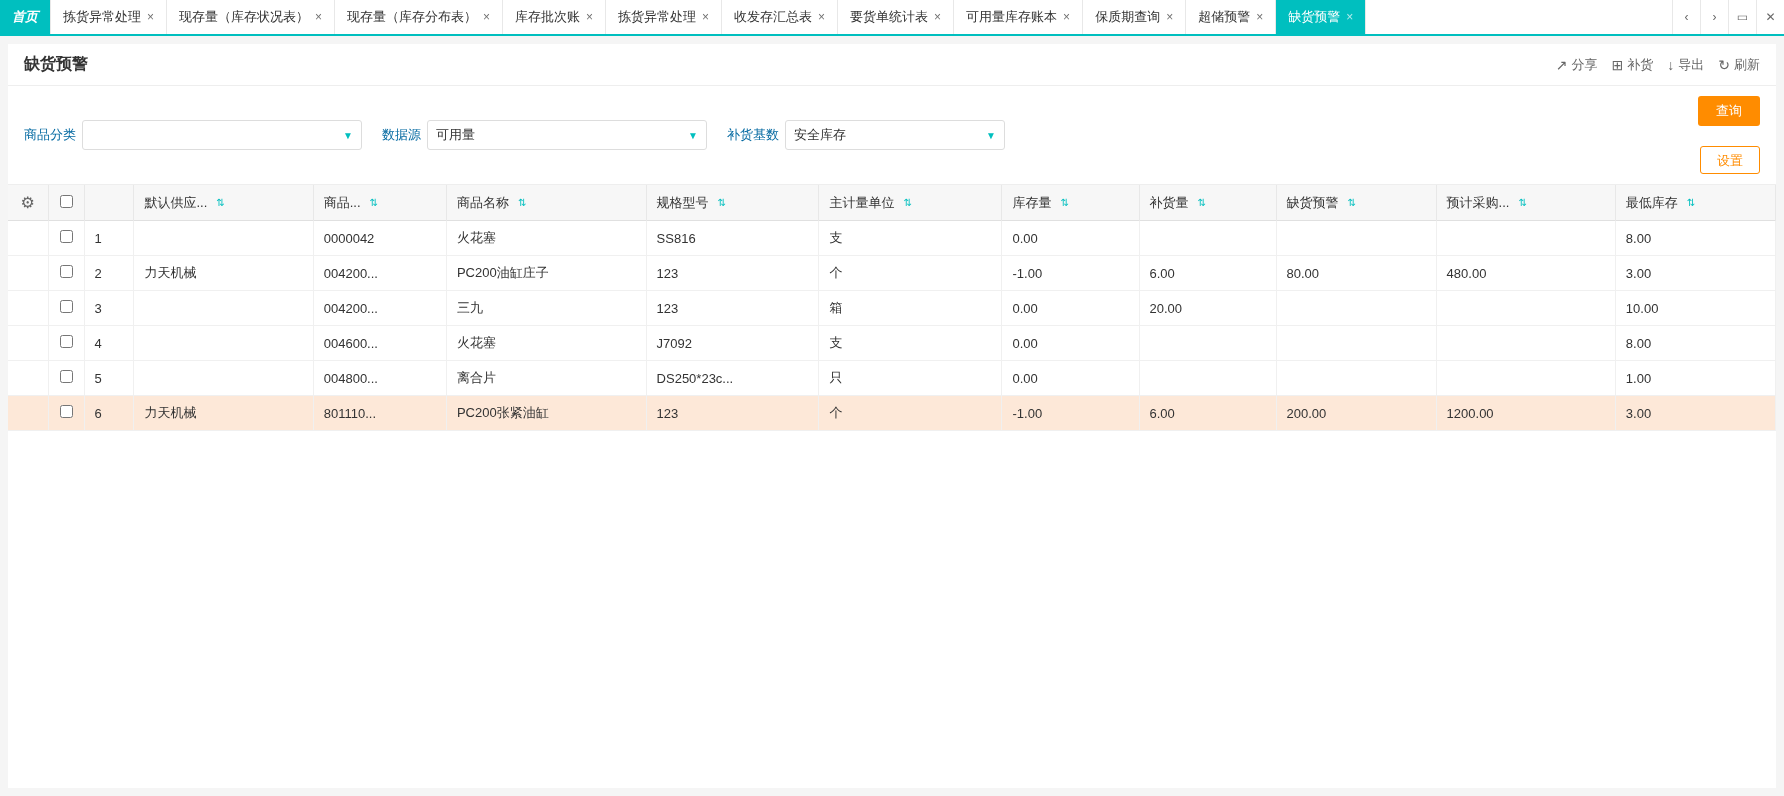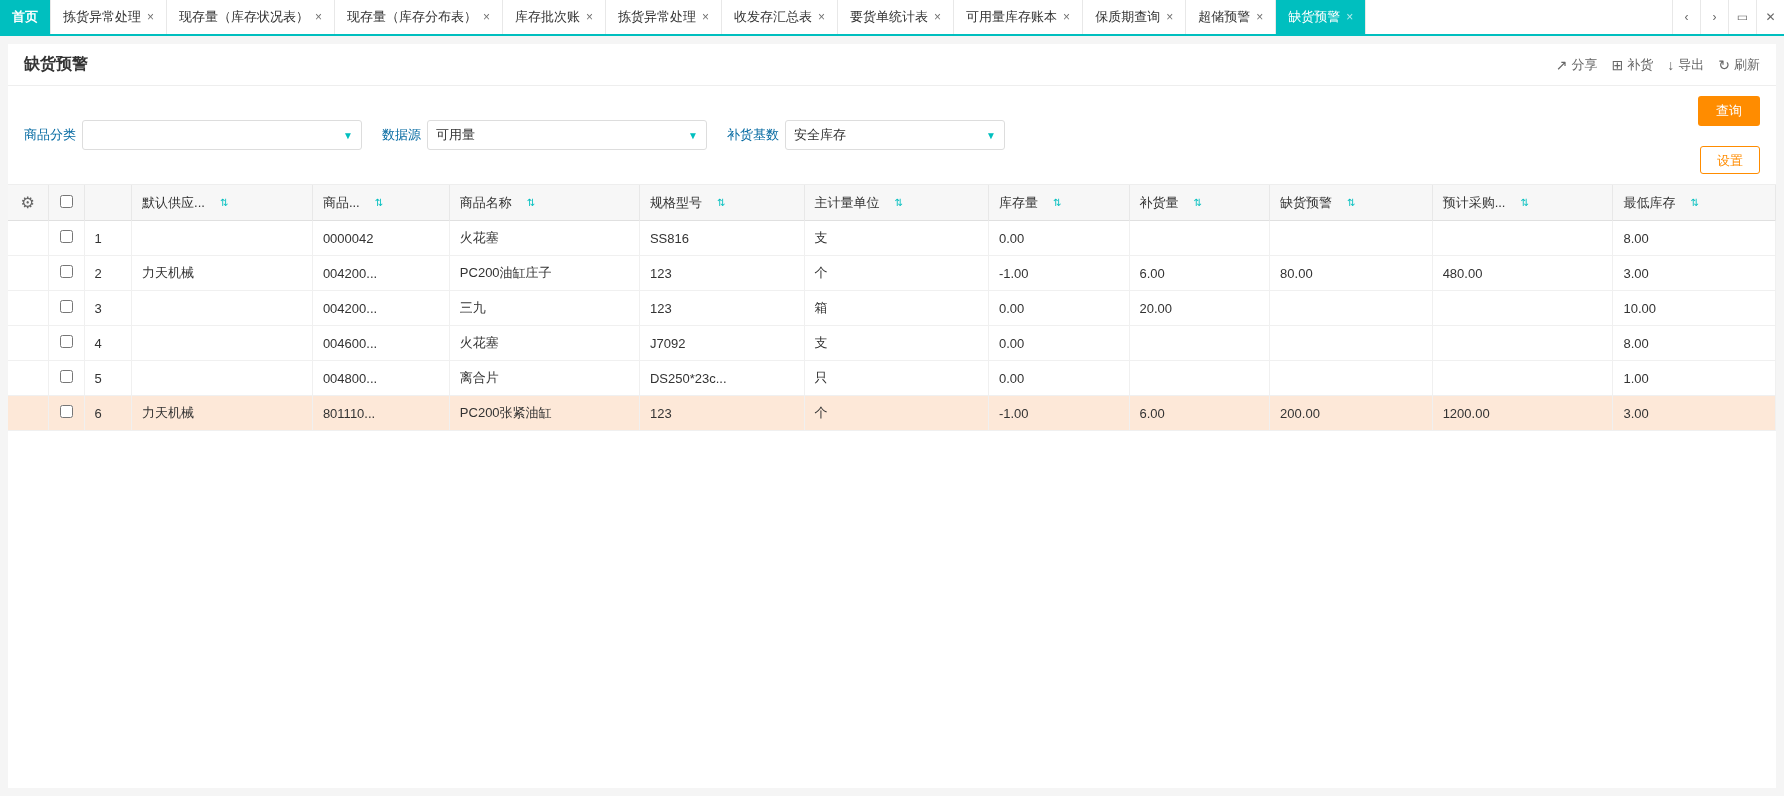--- a/index.html
+++ b/index.html
@@ -33,20 +33,21 @@
     .tab-item .tab-close {
       margin-left: 6px;
       font-size: 12px;
       color: inherit;
       opacity: 0.7;
     }
     .tab-item.home {
       background: #00bfbf;
       color: #fff;
       font-weight: bold;
+      font-style: italic;
     }
     .tab-nav-btns {
       display: flex;
       align-items: center;
       margin-left: auto;
       height: 100%;
     }
     .tab-nav-btn {
       width: 28px;
       height: 100%;
@@ -175,21 +176,21 @@
       border-right: 1px solid #e8e8e8;
       white-space: nowrap;
       font-size: 13px;
     }
     thead th:first-child { width: 40px; text-align: center; }
     thead th:nth-child(2) { width: 36px; text-align: center; }
 
     .th-sort {
       display: flex;
       align-items: center;
-      gap: 15px;
+      gap: 9px;
       cursor: pointer;
     }
     .sort-icon { color: #00bfbf; font-size: 10px; }
 
     tbody tr {
       border-bottom: 1px solid #f0f0f0;
     }
     tbody tr.highlight { background: #fde8d8; }
 
     tbody td {

